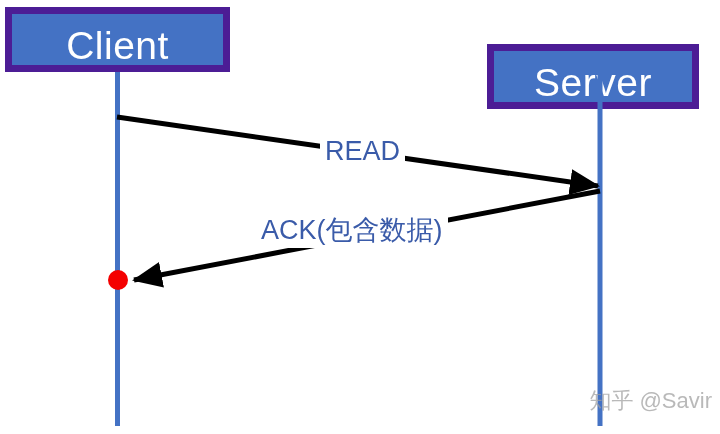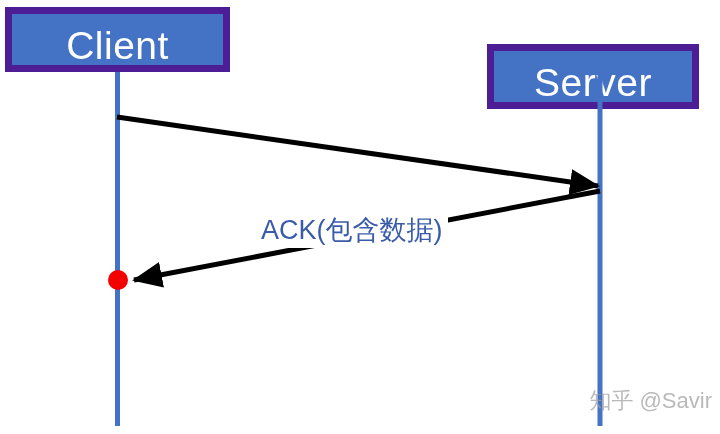--- a/index.html
+++ b/index.html
@@ -83,18 +83,19 @@
     <line x1="117.5" y1="72" x2="117.5" y2="426" stroke="#4472c4" stroke-width="5"></line>
     <line x1="600" y1="72" x2="600" y2="426" stroke="#4472c4" stroke-width="5"></line>
 
     <line x1="117" y1="117" x2="598" y2="186" stroke="#000000" stroke-width="5" marker-end="url(#arrowhead)"></line>
 
     <line x1="600" y1="191" x2="134" y2="280" stroke="#000000" stroke-width="5" marker-end="url(#arrowhead)"></line>
 
     <circle cx="118" cy="280" r="10" fill="#f40000"></circle>
   </svg>
 
+  <div class="msg-label read">READ</div>
   <div class="msg-label ack">ACK(包含数据)</div>
 
 
   <div class="watermark">知乎 @Savir</div>
 
 </div>
 
 </body></html>

